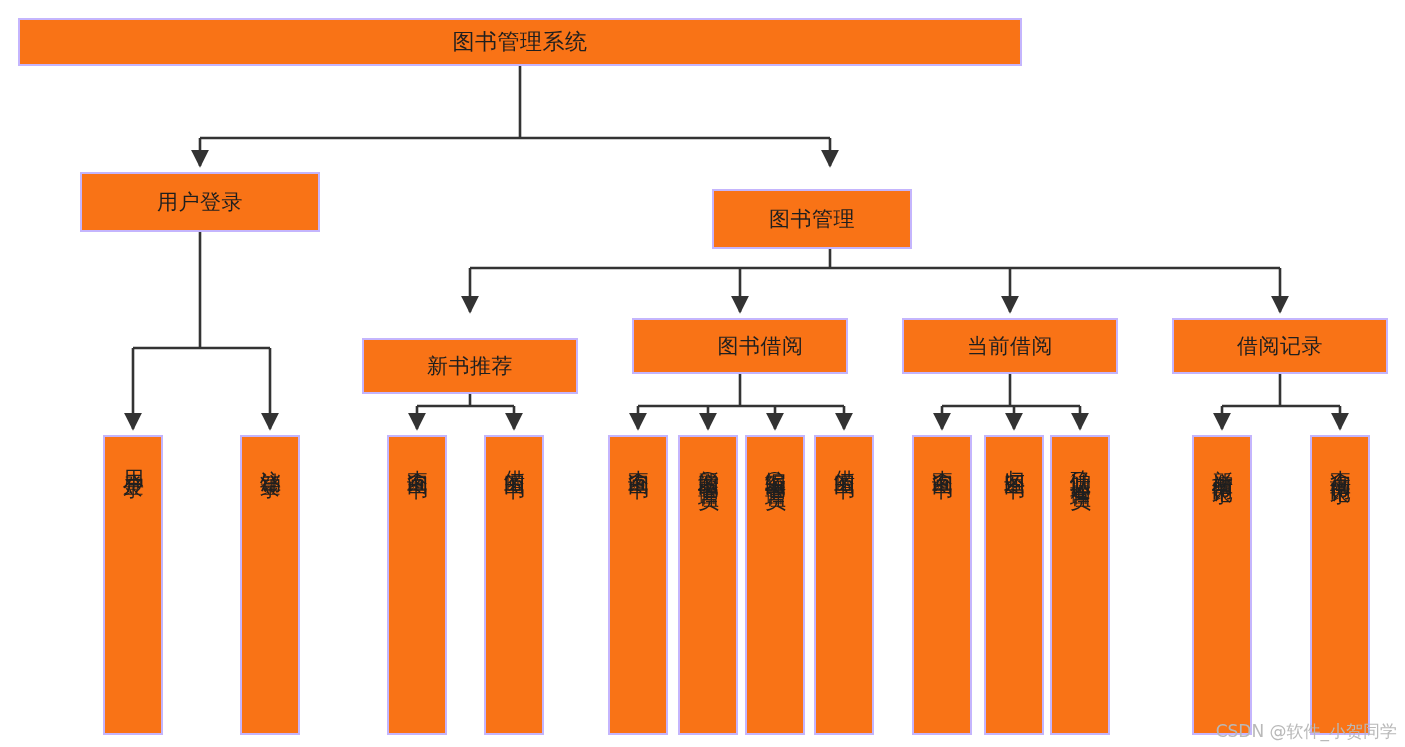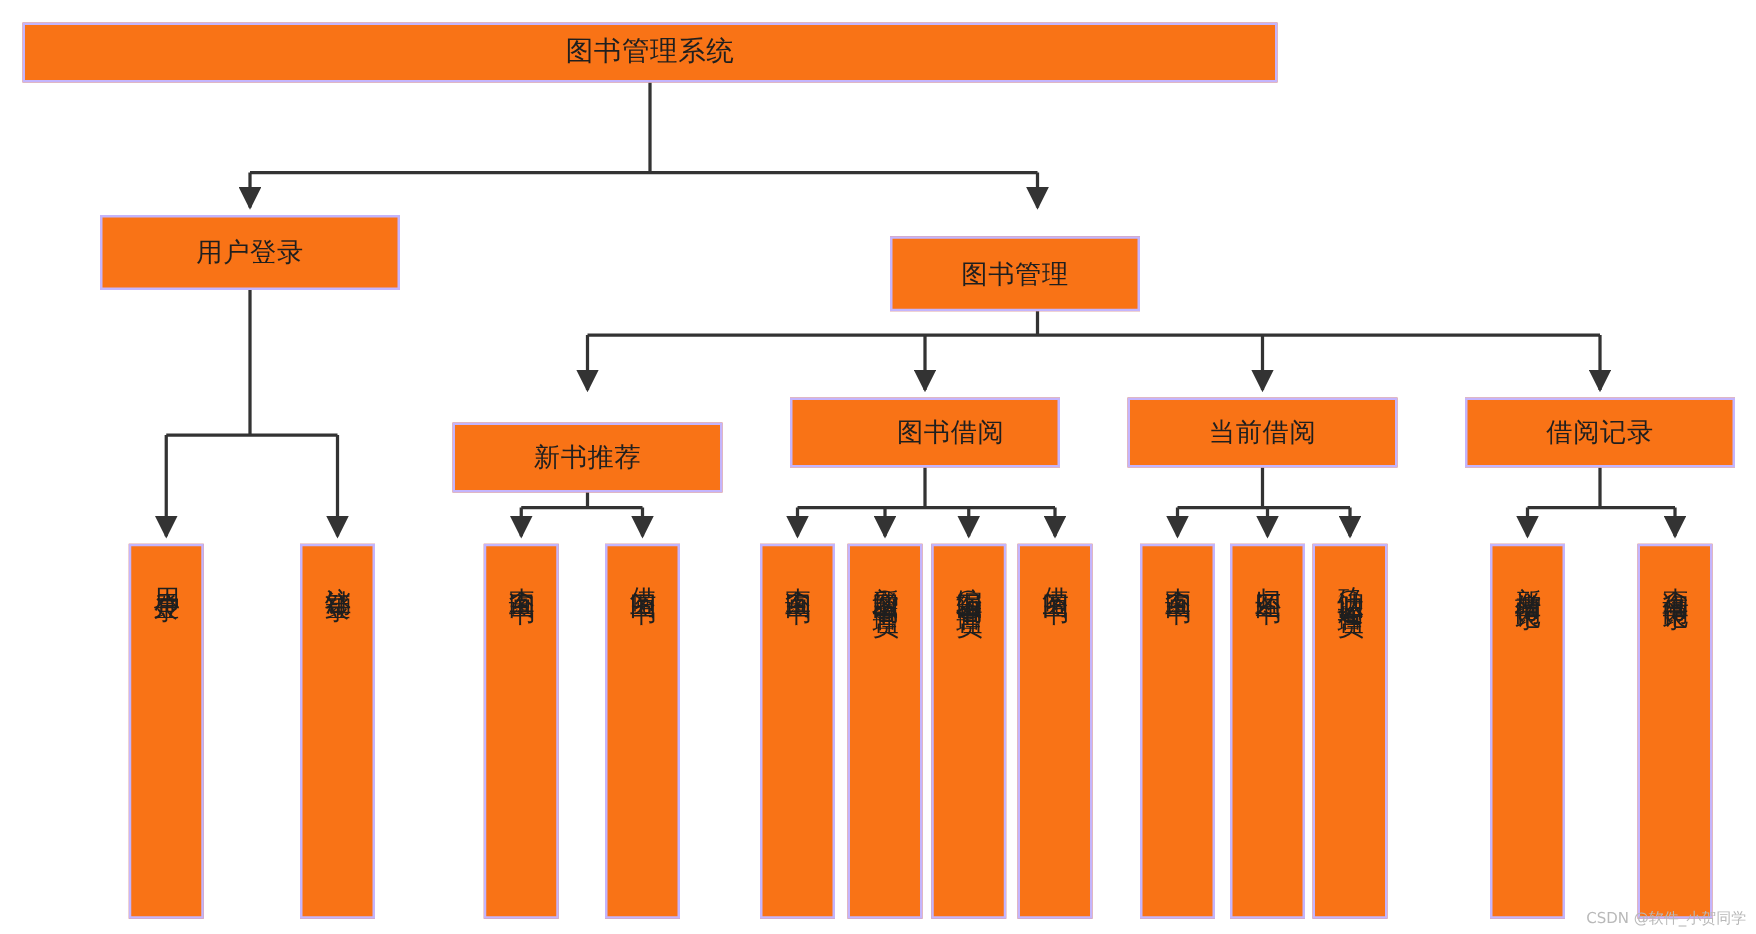--- a/index.html
+++ b/index.html
@@ -54,21 +54,21 @@
     writing-mode:vertical-rl;
     text-orientation:upright;
     font-size:21px;
     letter-spacing:3px;
     line-height:1;
   }
   .watermark{
     position:absolute;
     right:8px;
     bottom:4px;
-    font-size:12px;
+    font-size:17px;
     color:#b9b9b9;
     z-index:5;
     white-space:nowrap;
     user-select:none;
   }
 </style>
 </head>
 <body>
 
 <div id="canvas">

